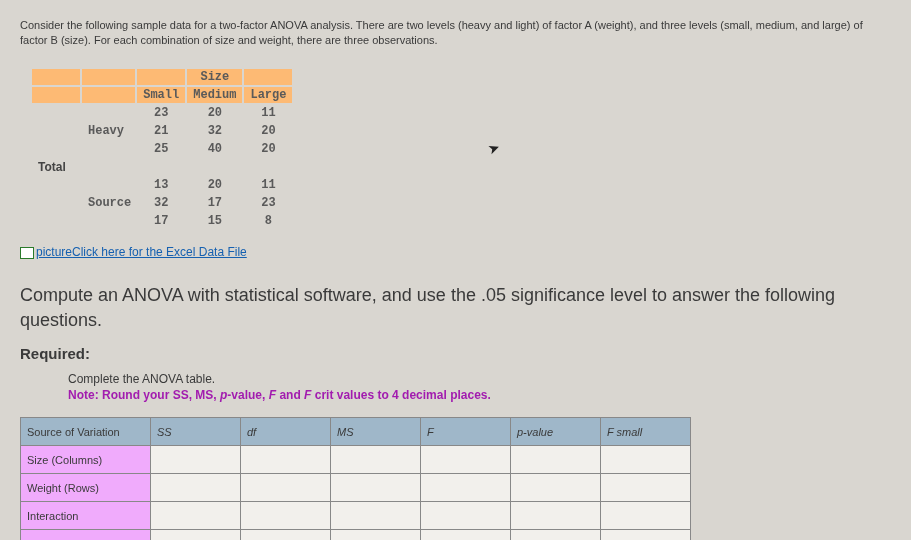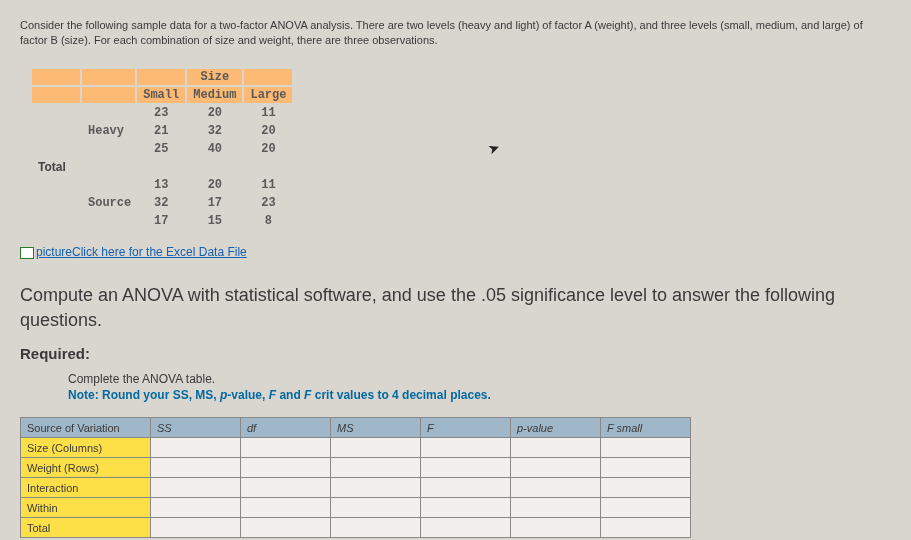--- a/index.html
+++ b/index.html
@@ -46,40 +46,40 @@
       width:14px;height:12px;
       border:1px solid #2a7a2a;
       background:#fff;
       vertical-align:middle;
       margin-right:2px;
       position:relative;
     }
     .para { font-size: 18px; margin-bottom: 12px; line-height:1.4;}
     .req-label { font-size: 15px; font-weight: bold; margin-bottom: 10px;}
     .note { font-size: 12px; margin-bottom: 14px; line-height:1.3;margin-left:48px;}
-    .note .red { color: #0369a1; font-weight: bold; }
+    .note .red { color: #a21caf; font-weight: bold; }
     .anova-table {
       border-collapse: collapse;
       font-size: 11px;
     }
     .anova-table th, .anova-table td {
       border: 1px solid #888;
       padding: 3px 6px;
-      height: 20px;
+      height: 28px;
     }
     .anova-table th {
       background: #9fb7c9;
       font-weight: normal;
       font-style: italic;
       text-align: left;
       font-size: 11px;
     }
     .anova-table th.sov { font-style: normal; text-align:left; width:130px;}
     .anova-table td.rh {
-      background: #fde047;
+      background: #f0abfc;
       text-align: left;
       width: 130px;
     }
     .anova-table td.cell { background: #f2f0ec; width: 90px; }
     .cursor {
       position:absolute;
       top:140px; left:488px;
       font-size:14px; color:#222;
       transform: rotate(-20deg);
     }

